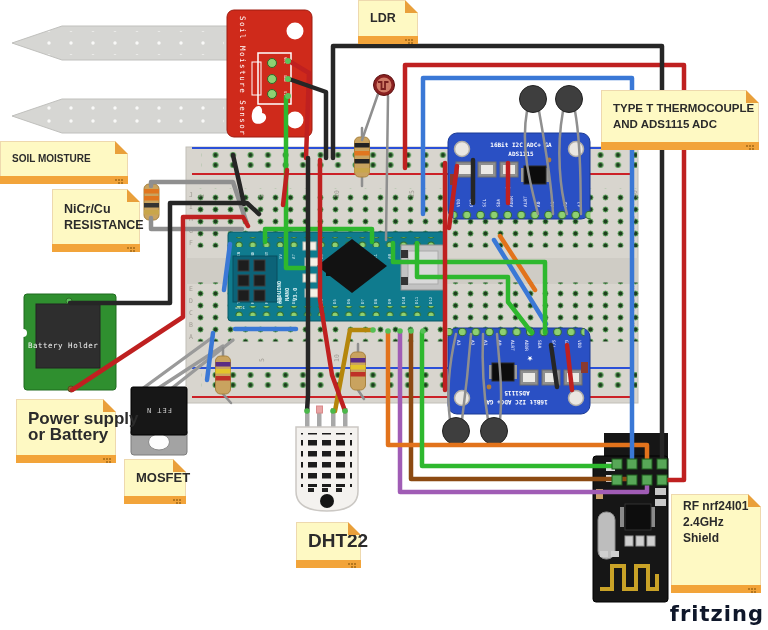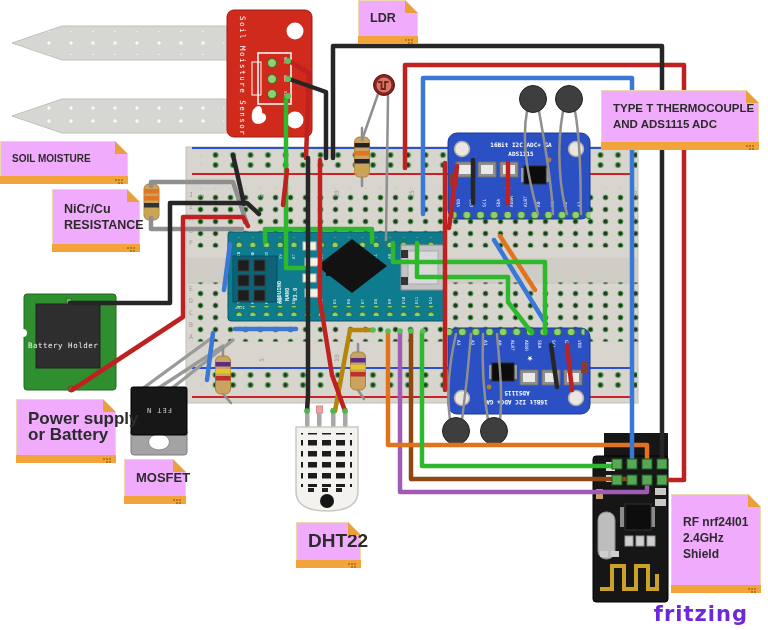--- a/index.html
+++ b/index.html
@@ -9,33 +9,33 @@
   svg text{font-family:"DejaVu Sans Mono",monospace;}
   .wire{fill:none;stroke-width:4.5;stroke-linecap:round;stroke-linejoin:round;}
   .lead{fill:none;stroke:#8f8f8f;stroke-width:2.5;stroke-linecap:round;stroke-linejoin:round;}
   .leg{fill:none;stroke:#9a9a9a;stroke-width:3.4;stroke-linecap:round;}
   .c-red{stroke:#bf2020}.c-black{stroke:#262626}.c-green{stroke:#2eb82e}.c-blue{stroke:#3a78d6}
   .c-gray{stroke:#8f8f8f}.c-orange{stroke:#e2731c}.c-purple{stroke:#a05cb5}.c-brown{stroke:#8c4a12}.c-gold{stroke:#b5860b}
   .bb-letter{font-size:6.5px;fill:#a09c94;}
   .bb-num{font-size:6.5px;fill:#a09c94;}
   .pl{font-size:4px;fill:#d8eef2;}
   .apl{font-size:4.5px;fill:#eef;}
-  .note{position:absolute;background:#f0abfc;box-sizing:border-box;display:flex;flex-direction:column;
+  .note{position:absolute;background:#fef9c3;box-sizing:border-box;display:flex;flex-direction:column;
         justify-content:center;padding:0 0 8px 12px;color:#2b2b2b;font-weight:bold;font-size:12.5px;
         box-shadow:inset 0 0 0 1px #eed9ae;}
   .nl{line-height:16px;white-space:nowrap;}
   .bar{position:absolute;left:0;right:0;bottom:0;height:8px;background:#f2a43a;}
   .fold{position:absolute;top:0;right:0;width:0;height:0;
         border-bottom:13px solid #e9a03b;border-right:13px solid #ffffff;}
   .grip{position:absolute;right:5px;bottom:3px;width:2px;height:2px;background:#b5771f;
         box-shadow:-3px 0 #b5771f,-6px 0 #b5771f,-3px 3px #b5771f,0 3px #b5771f;}
   .n-typet{font-size:11.5px;}
-  .n-rf{justify-content:flex-start;padding-top:20px;font-size:12px;}
-  #wm{position:absolute;right:20px;bottom:4px;font-family:"DejaVu Sans",sans-serif;
-      font-weight:bold;font-size:21px;color:#6d28d9;letter-spacing:1px;}
+  .n-rf{justify-content:flex-start;padding-top:4px;font-size:12px;}
+  #wm{position:absolute;right:4px;bottom:4px;font-family:"DejaVu Sans",sans-serif;
+      font-weight:bold;font-size:21px;color:#0f172a;letter-spacing:1px;}
 </style>
 </head>
 <body>
 
 <div id="stage">
 <svg width="768" height="630" viewBox="0 0 768 630">
   <defs>
     <pattern id="ph" width="15" height="12" patternUnits="userSpaceOnUse">
       <circle cx="5.5" cy="5.5" r="2.5" fill="#1f3d1f" stroke="#56a056" stroke-width="1"></circle>
     </pattern>

